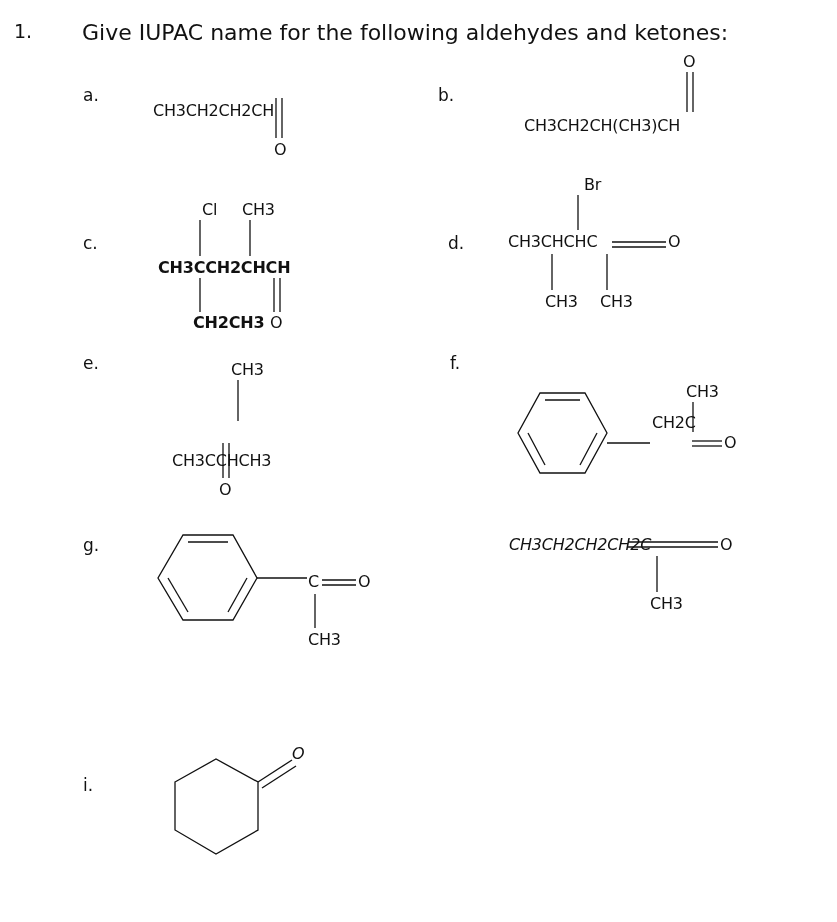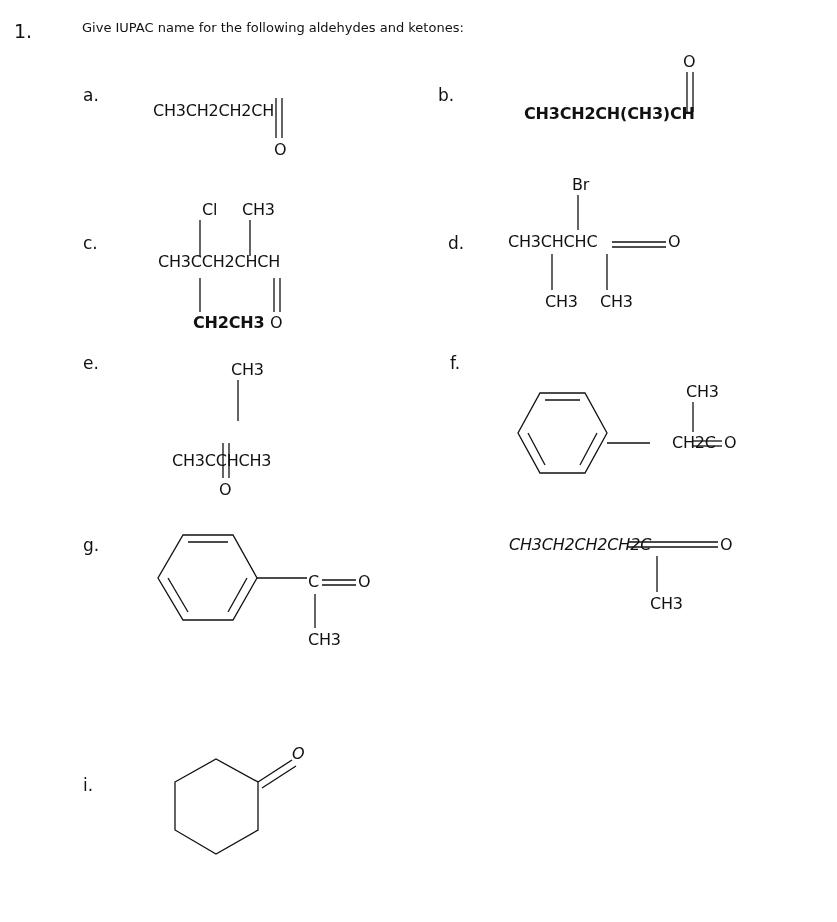--- a/index.html
+++ b/index.html
@@ -1,20 +1,20 @@
 <!DOCTYPE html>
 <html><head>
 <meta charset="utf-8">
 <style>
   html, body { margin: 0; padding: 0; background: #ffffff; }
   body { width: 837px; height: 922px; position: relative; overflow: hidden;
          font-family: "DejaVu Sans", sans-serif; color: #111; }
   .abs { position: absolute; white-space: nowrap; }
   .qnum { font-size: 19px; }
-  .qtext { font-size: 13px; }
+  .qtext { font-size: 22px; }
   .lbl { font-size: 17px; }
   .chem { font-size: 16px; letter-spacing: -0.2px; }
   svg.lines { position: absolute; left: 0; top: 0; }
   svg.lines line, svg.lines polygon { stroke: #111; stroke-width: 1.3; fill: none; }
 </style>
 </head>
 <body>
 
 <div class="abs qnum" style="left:14px;top:20px;">1.</div>
 <div class="abs qtext" style="left:82px;top:20px;">Give IUPAC name for the following aldehydes and ketones:</div>
@@ -28,48 +28,48 @@
 <div class="abs lbl" style="left:83px;top:535px;">g.</div>
 <div class="abs lbl" style="left:83px;top:775px;">i.</div>
 
 <div>
   <div class="abs chem" style="left:153px;top:77px;margin-top:24px;">CH3CH2CH2CH</div>
   <div class="abs chem" style="left:274px;top:140px;">O</div>
 </div>
 
 <div>
   <div class="abs chem" style="left:683px;top:52px;">O</div>
-  <div class="abs chem" style="left:524px;top:104px;font-weight:bold;">CH3CH2CH(CH3)CH</div>
+  <div class="abs chem" style="left:524px;top:116px;">CH3CH2CH(CH3)CH</div>
 </div>
 
 <div>
   <div class="abs chem" style="left:202px;top:200px;">Cl</div>
   <div class="abs chem" style="left:242px;top:200px;">CH3</div>
-  <div class="abs chem" style="left:158px;top:252px;">CH3CCH2CHCH</div>
+  <div class="abs chem" style="left:158px;top:258px;font-weight:bold;">CH3CCH2CHCH</div>
   <div class="abs chem" style="left:193px;top:313px;font-weight:bold;">CH2CH3</div>
   <div class="abs chem" style="left:270px;top:313px;">O</div>
 </div>
 
 <div>
-  <div class="abs chem" style="left:572px;top:175px;">Br</div>
+  <div class="abs chem" style="left:584px;top:175px;">Br</div>
   <div class="abs chem" style="left:508px;top:232px;">CH3CHCHC</div>
   <div class="abs chem" style="left:668px;top:232px;">O</div>
   <div class="abs chem" style="left:545px;top:292px;">CH3</div>
   <div class="abs chem" style="left:600px;top:292px;">CH3</div>
 </div>
 
 <div>
   <div class="abs chem" style="left:231px;top:360px;">CH3</div>
   <div class="abs chem" style="left:172px;top:423px;margin-top:28px;">CH3CCHCH3</div>
   <div class="abs chem" style="left:219px;top:480px;">O</div>
 </div>
 
 <div>
   <div class="abs chem" style="left:686px;top:382px;">CH3</div>
-  <div class="abs chem" style="left:652px;top:433px;margin-left:20px;">CH2C</div>
+  <div class="abs chem" style="left:652px;top:413px;">CH2C</div>
   <div class="abs chem" style="left:724px;top:433px;">O</div>
 </div>
 
 <div>
   <div class="abs chem" style="left:308px;top:572px;">C</div>
   <div class="abs chem" style="left:358px;top:572px;">O</div>
   <div class="abs chem" style="left:308px;top:630px;">CH3</div>
 </div>
 
 <div>

